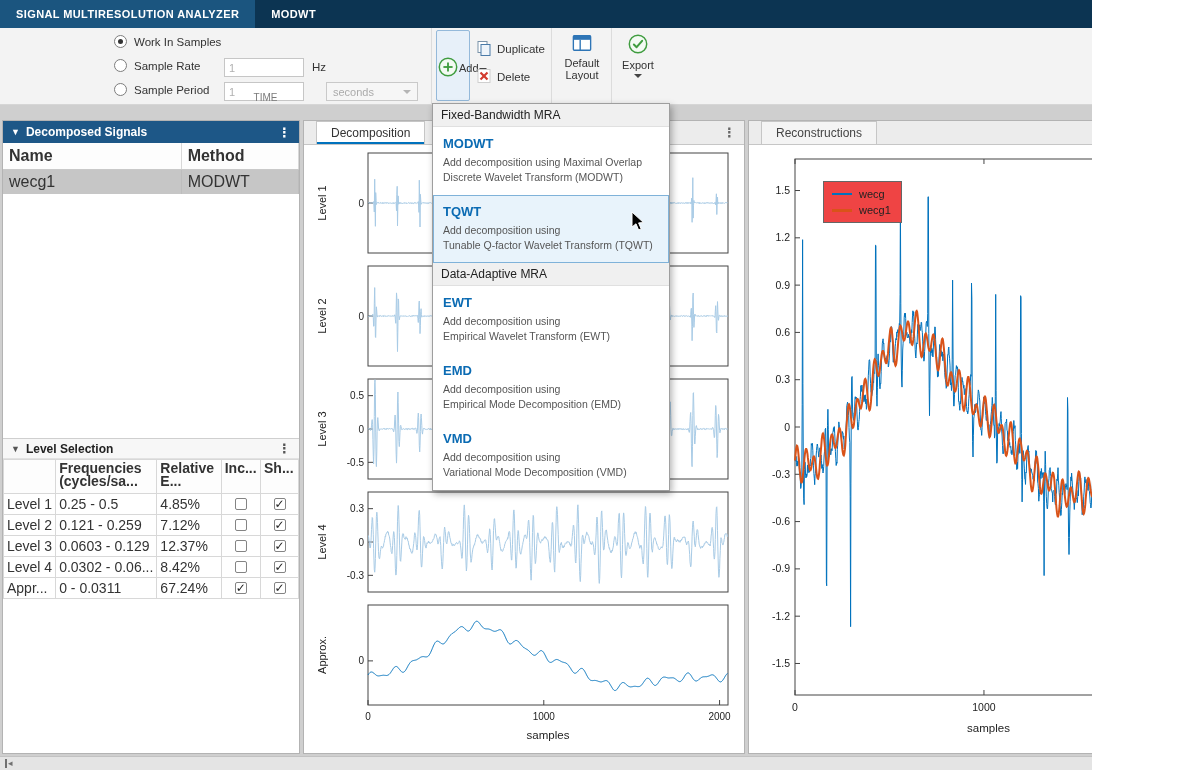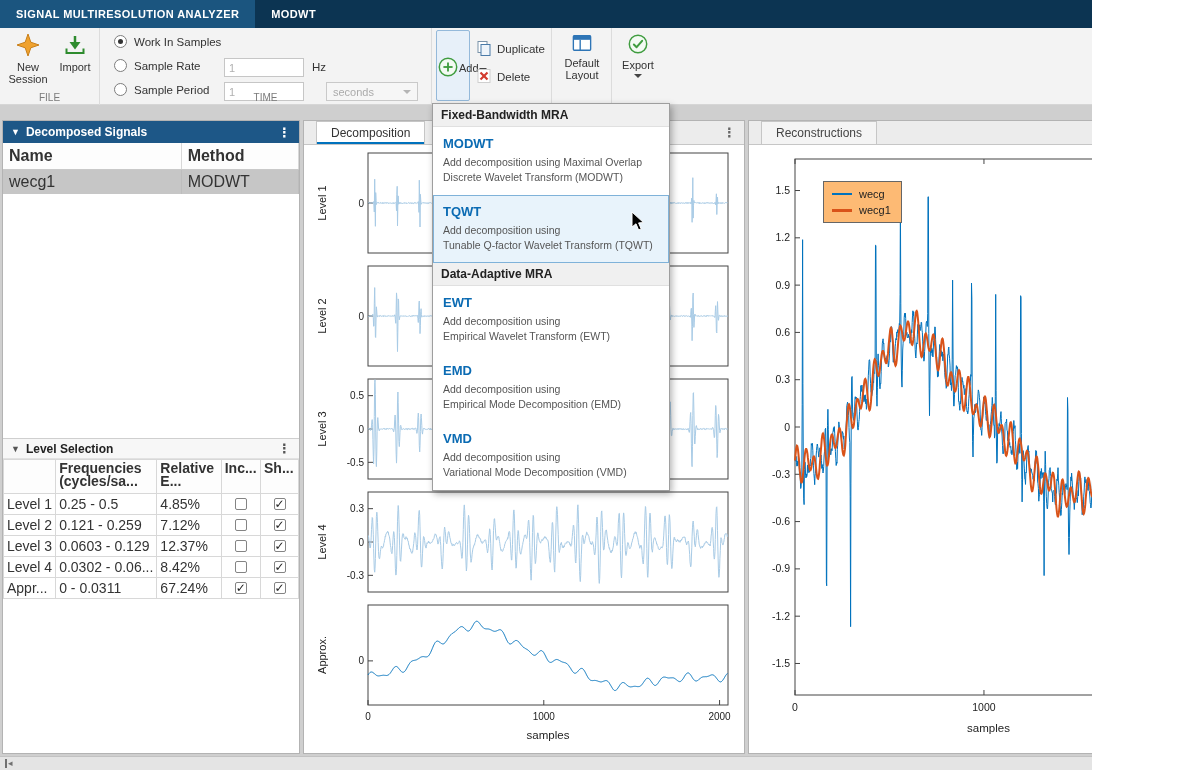--- a/index.html
+++ b/index.html
@@ -61,27 +61,27 @@
   .checkbox.checked::after { content:'\2713'; position:absolute; left:0; top:-2px; font-size:12px; font-weight:bold; color:#222; }
 
   .tabrow { height:24px; background:#ececec; border-bottom:1px solid #c6c6c6; display:flex; align-items:flex-end; padding-right:8px; }
   .tab { height:23px; background:#fff; border:1px solid #c6c6c6; border-bottom:none; padding:0 14px; font-size:12px; line-height:22px; color:#333; position:relative; margin-left:12px; cursor:default; }
   .tab.focused::after { content:''; position:absolute; left:0; right:0; bottom:0; height:2px; background:#0072bd; }
   .tab.plain { background:#f4f4f4; color:#444; }
   .tabrow .kebab { color:#666; padding-bottom:4px; }
 
   .plot-host { position:absolute; left:0; right:0; top:24px; bottom:0; }
 
-  .legend { position:absolute; left:74px; top:60px; background:#fdba74; border:1px solid #666; padding:4px 10px 4px 8px; z-index:5; }
+  .legend { position:absolute; left:74px; top:60px; background:#ef4444; border:1px solid #666; padding:4px 10px 4px 8px; z-index:5; }
   .legend-row { display:flex; align-items:center; gap:7px; font-size:11px; height:16px; color:#222; }
   .legend-swatch { width:20px; height:2px; background:#0072bd; }
 
   
   .add-menu { position:absolute; left:432px; top:103px; width:238px; background:#fff; border:1px solid #9e9e9e; box-shadow:2px 3px 7px rgba(0,0,0,.3); z-index:40; }
-  .menu-header { background:#f0f0f0; border-bottom:1px solid #e0e0e0; font-weight:bold; font-size:12px; color:#222; padding:4px 8px; }
+  .menu-header { background:#f0f0f0; border-bottom:1px solid #e0e0e0; font-weight:normal; font-size:12px; color:#222; padding:4px 8px; }
   .menu-item { padding:8px 9px 9px; border:1px solid transparent; cursor:default; }
   .menu-item.hl { background:#e8f3fb; border:1px solid #7fb2d9; }
   .menu-title { color:#0b6bb3; font-weight:bold; font-size:13px; margin-bottom:4px; }
   .menu-desc { color:#555; font-size:10.5px; line-height:15px; white-space:nowrap; overflow:hidden; }
 
   .cursor { position:absolute; left:631px; top:211px; z-index:60; }
 
   
   .statusbar { position:absolute; left:0; top:756px; width:1200px; height:14px; background:#e4e4e4; border-top:1px solid #c2c2c2; display:flex; align-items:center; }
   .collapse-left { display:flex; align-items:center; gap:1px; margin-left:5px; color:#707070; font-size:9px; line-height:9px; }
@@ -95,41 +95,20 @@
   <div class="titlebar">
     <div class="tb-tab active">SIGNAL MULTIRESOLUTION ANALYZER</div>
     <div class="tb-tab">MODWT</div>
     <div class="help-pill">
       <div class="help-circle">?</div>
     </div>
   </div>
 
   <div class="ribbon">
 
-    <div class="rsec" style="left:0;width:100px">
-      <div class="rbtn" style="left:5px;width:46px">
-        <span>
-          <svg width="24" height="24" viewBox="0 0 24 24">
-              <path d="M12 1 L14.8 9.2 L23 12 L14.8 14.8 L12 23 L9.2 14.8 L1 12 L9.2 9.2 Z" fill="#f0a22e" stroke="#c87f1a" stroke-width="1"></path>
-            </svg>
-        </span>
-        <div class="rbtn-label">New Session</div>
-      </div>
-      <div class="rbtn" style="left:54px;width:42px">
-        <span>
-          <svg width="24" height="24" viewBox="0 0 24 24">
-              <line x1="12" y1="3" x2="12" y2="9" stroke="#2e8b2e" stroke-width="2.5"></line>
-              <polygon points="6.5,9 17.5,9 12,16.5" fill="#2e8b2e"></polygon>
-              <path d="M3.5 15.5 v4.5 h17 v-4.5" fill="none" stroke="#2e8b2e" stroke-width="2"></path>
-            </svg>
-        </span>
-        <div class="rbtn-label">Import</div>
-      </div>
-      <div class="rsec-label">FILE</div>
-    </div>
 
     <div class="rsec" style="left:100px;width:332px">
       <div class="trow" style="top:6px">
         <span class="radio sel"></span><span class="tlabel">Work In Samples</span>
       </div>
       <div class="trow" style="top:30px">
         <span class="radio"></span><span class="tlabel">Sample Rate</span>
         <input class="dinput" style="left: 110px;" disabled="" value="1">
         <span class="tunit" style="left:198px">Hz</span>
       </div>

